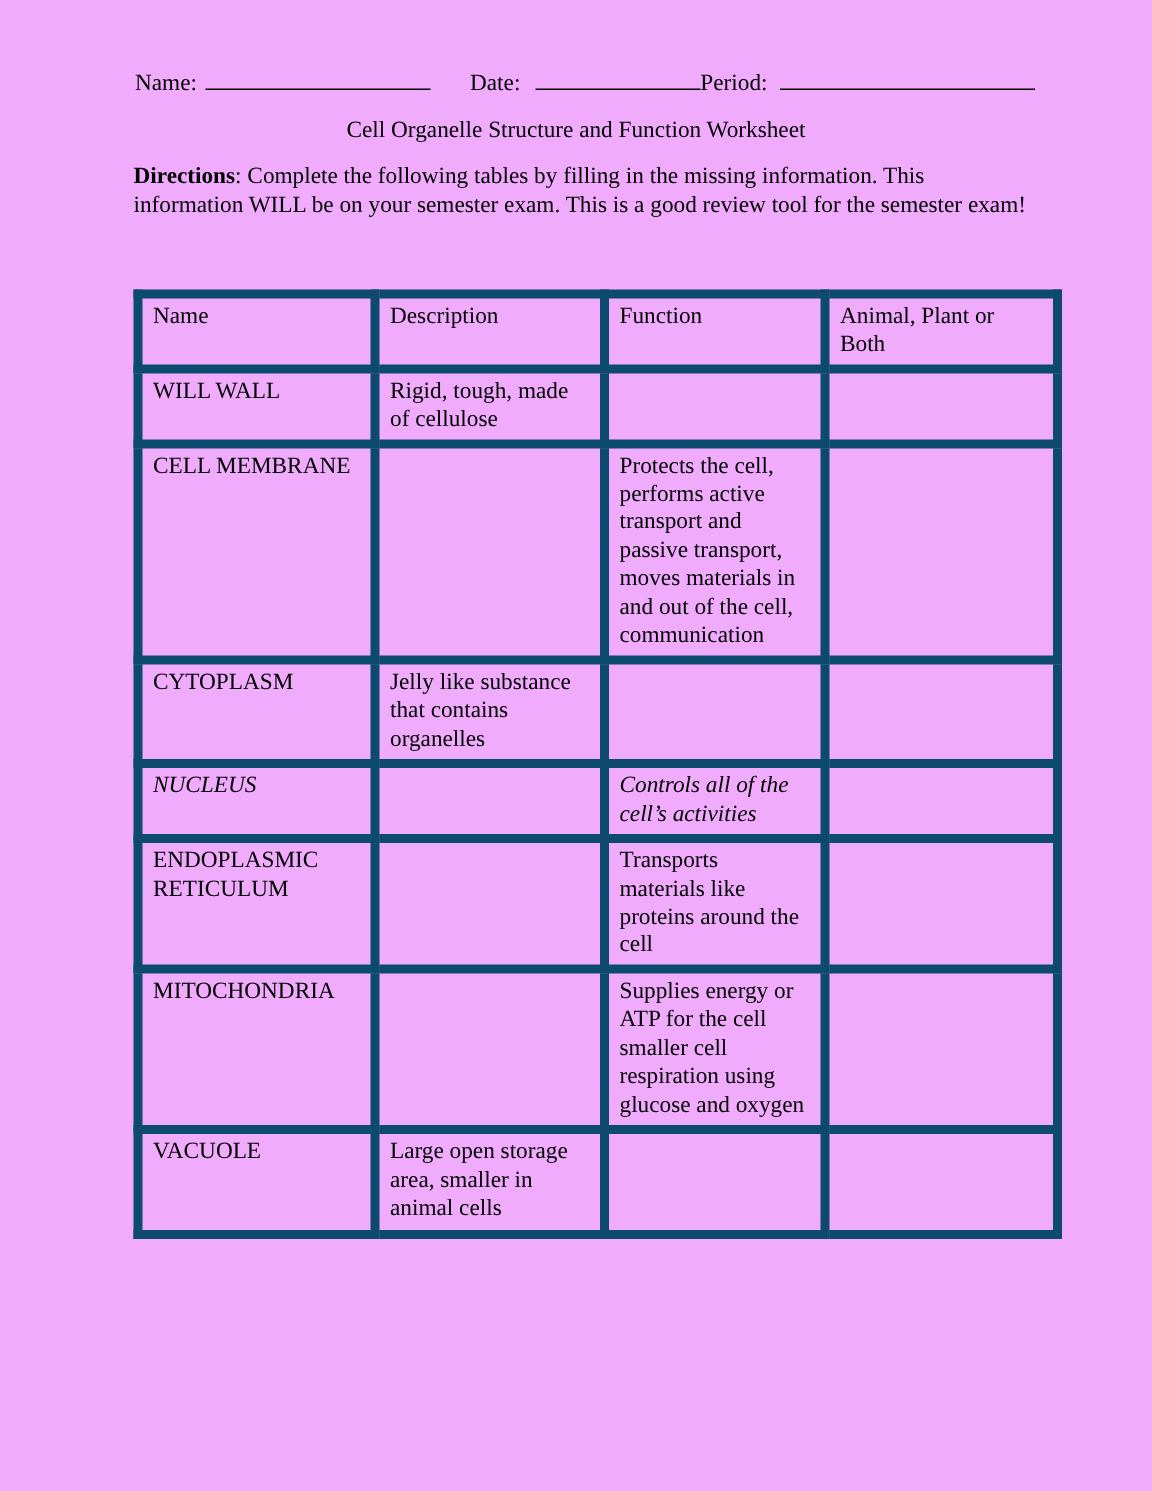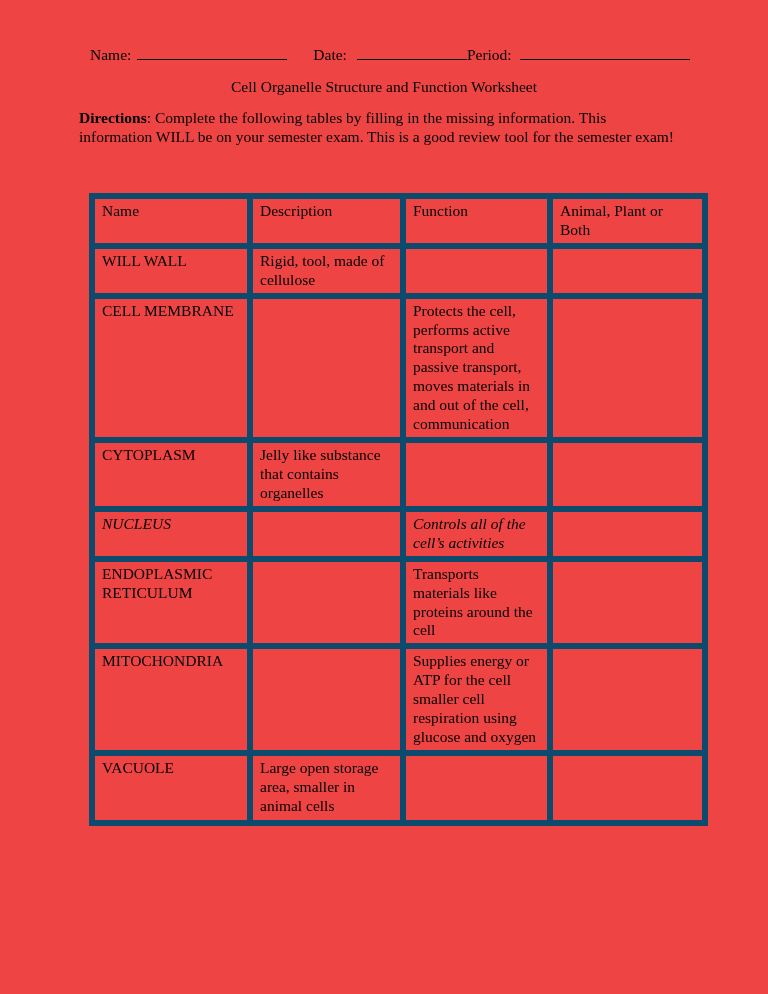--- a/index.html
+++ b/index.html
@@ -1,19 +1,19 @@
 <!DOCTYPE html>
 <html><head>
 <meta charset="utf-8">
 <style>
   html, body { margin: 0; padding: 0; background: #ffffff; }
   .page {
     width: 768px;
     height: 994px;
-    background: #ef4444;
+    background: #f0abfc;
     color: #000000;
     font-family: "Liberation Serif", serif;
     font-size: 15.5px;
     line-height: 1.22;
     position: relative;
     overflow: hidden;
     box-sizing: border-box;
   }
   .fill-line {
     position: absolute;
@@ -34,21 +34,21 @@
   .doc-title {
     position: absolute;
     top: 78px;
     left: 0;
     width: 100%;
     text-align: center;
   }
   .directions {
     position: absolute;
     top: 109px;
-    left: 79px;
+    left: 89px;
     width: 600px;
   }
   .directions b { font-weight: bold; }
   .wtable {
     position: absolute;
     top: 193px;
     left: 89px;
     border-collapse: collapse;
     table-layout: fixed;
     width: 613px;
@@ -99,21 +99,21 @@
     </colgroup>
     <tbody>
       <tr class="hrow">
         <th>Name</th>
         <th>Description</th>
         <th>Function</th>
         <th>Animal, Plant or Both</th>
       </tr>
       <tr class="r0">
         <td>WILL WALL</td>
-        <td>Rigid, tool, made of cellulose</td>
+        <td>Rigid, tough, made of cellulose</td>
         <td></td>
         <td></td>
       </tr>
       <tr class="r1">
         <td>CELL MEMBRANE</td>
         <td></td>
         <td>Protects the cell, performs active transport and passive transport, moves materials in and out of the cell, communication</td>
         <td></td>
       </tr>
       <tr class="r2">

